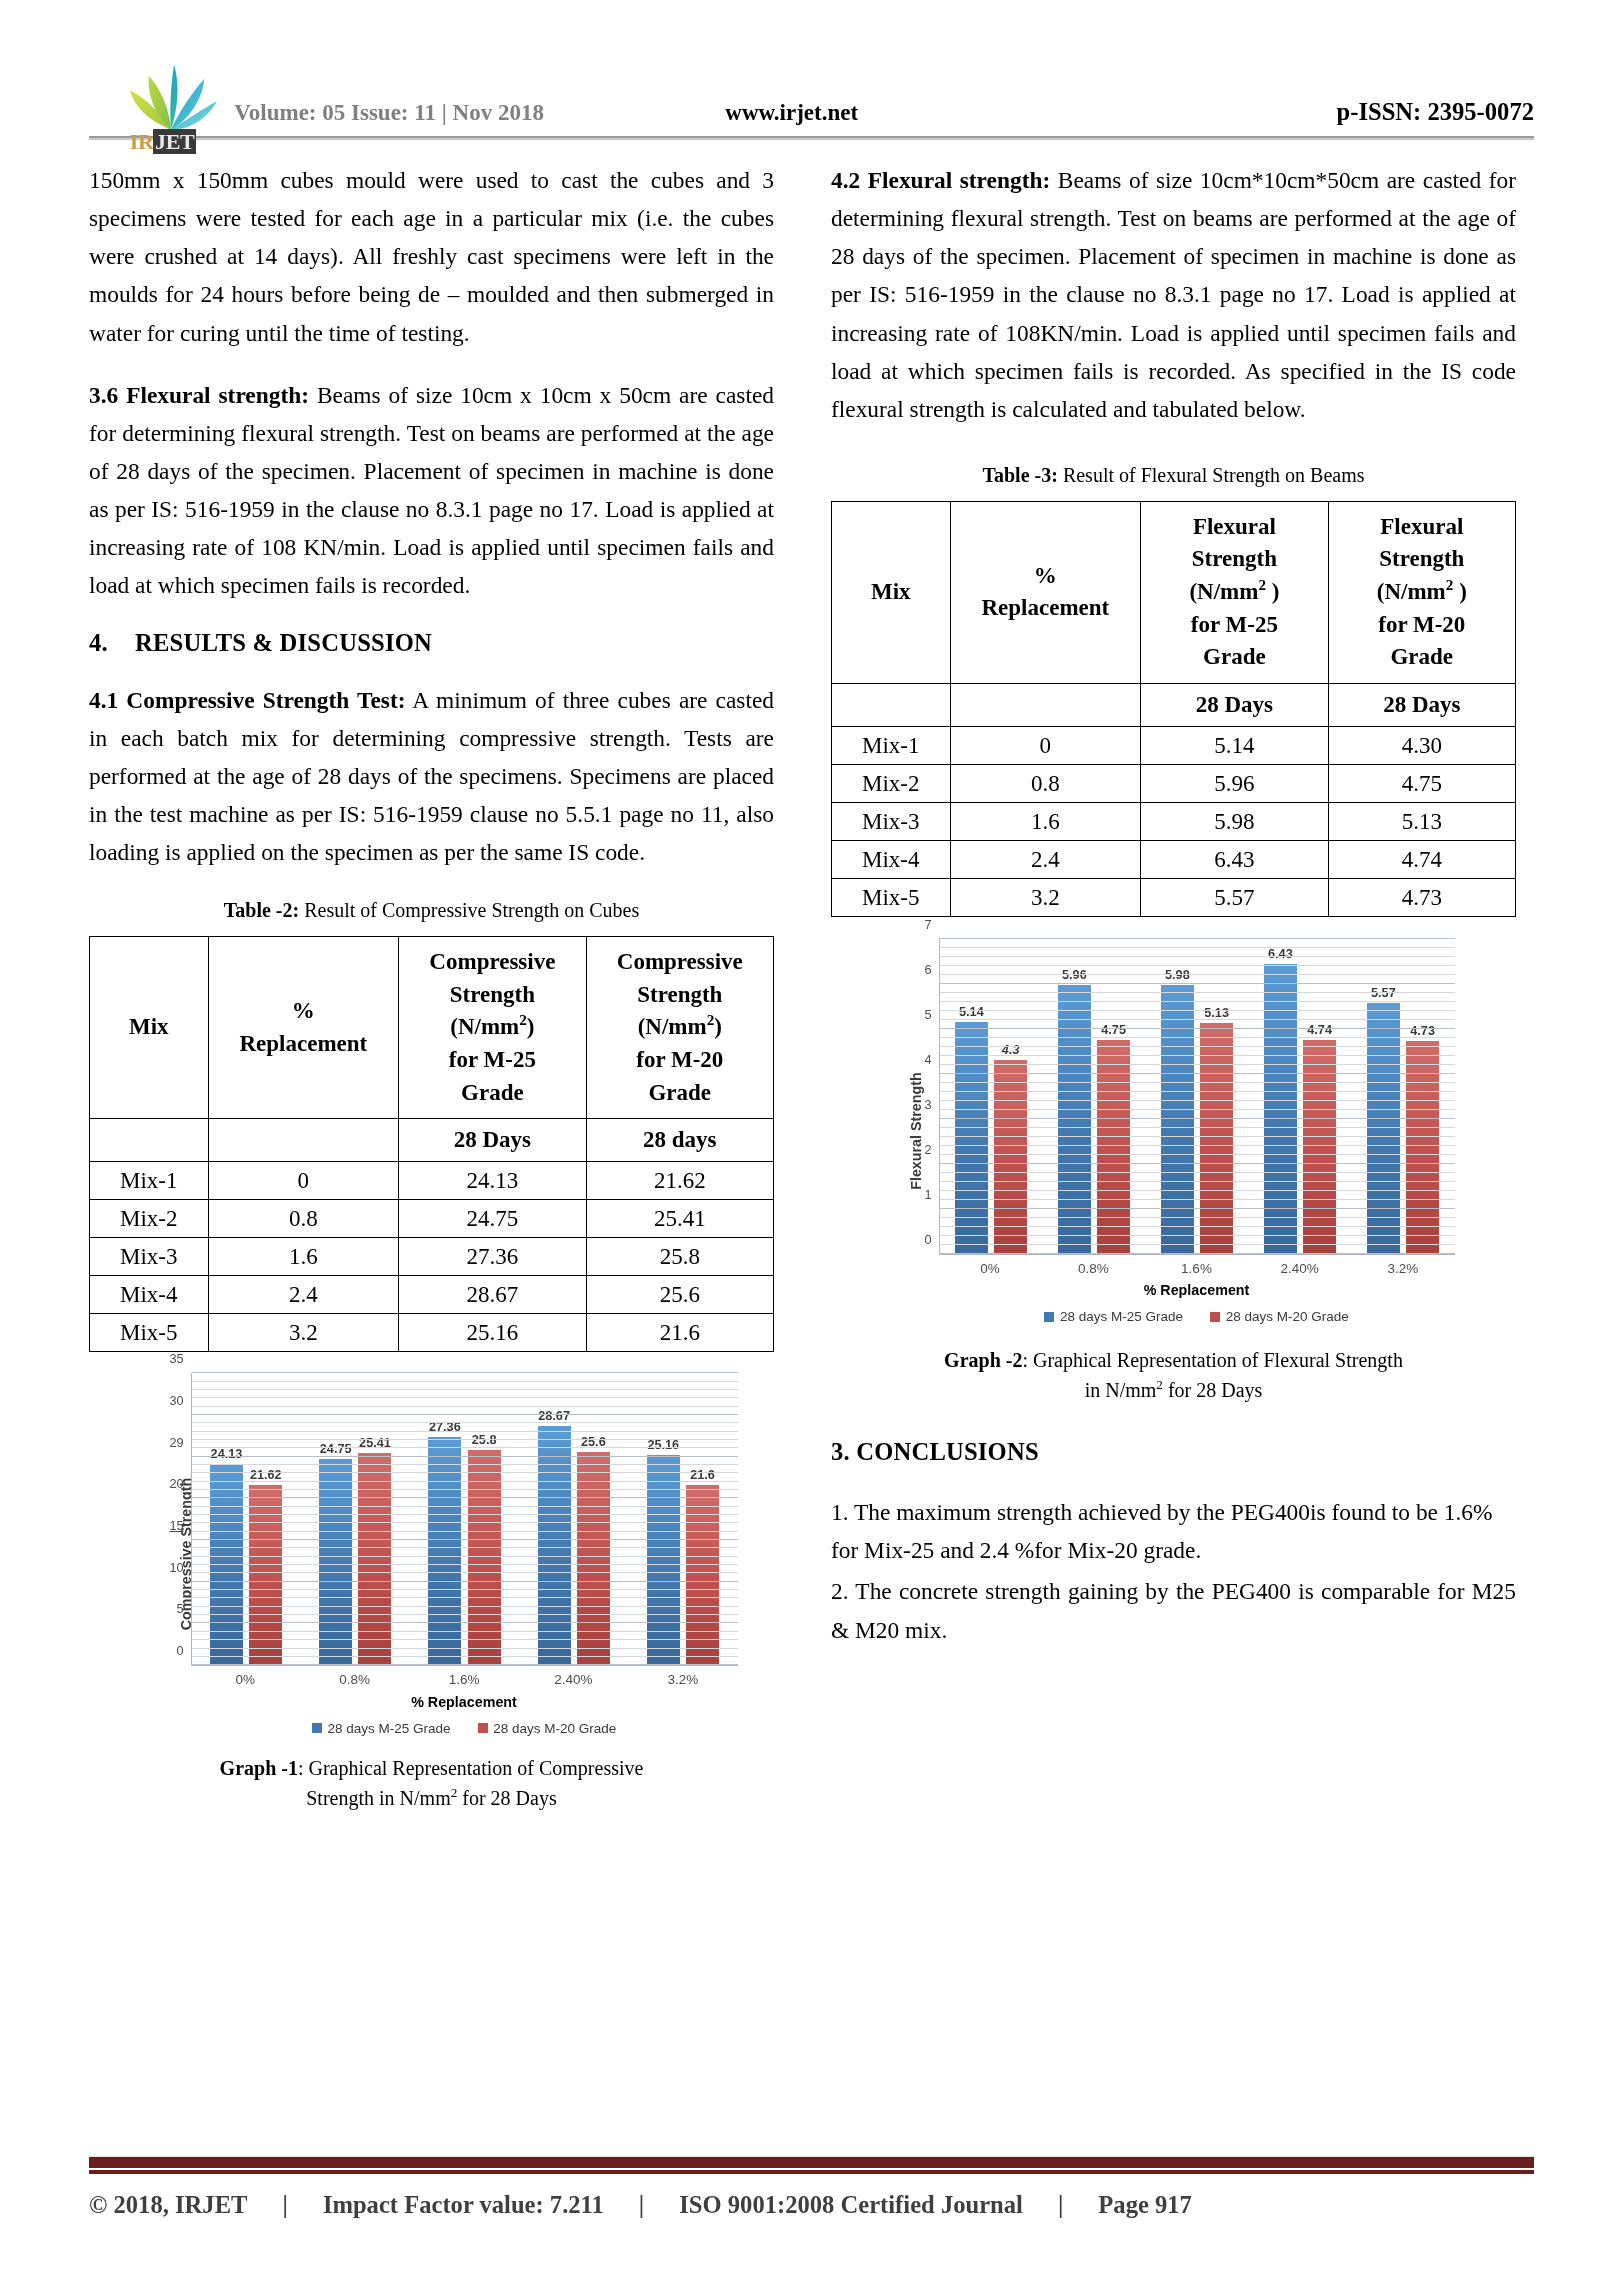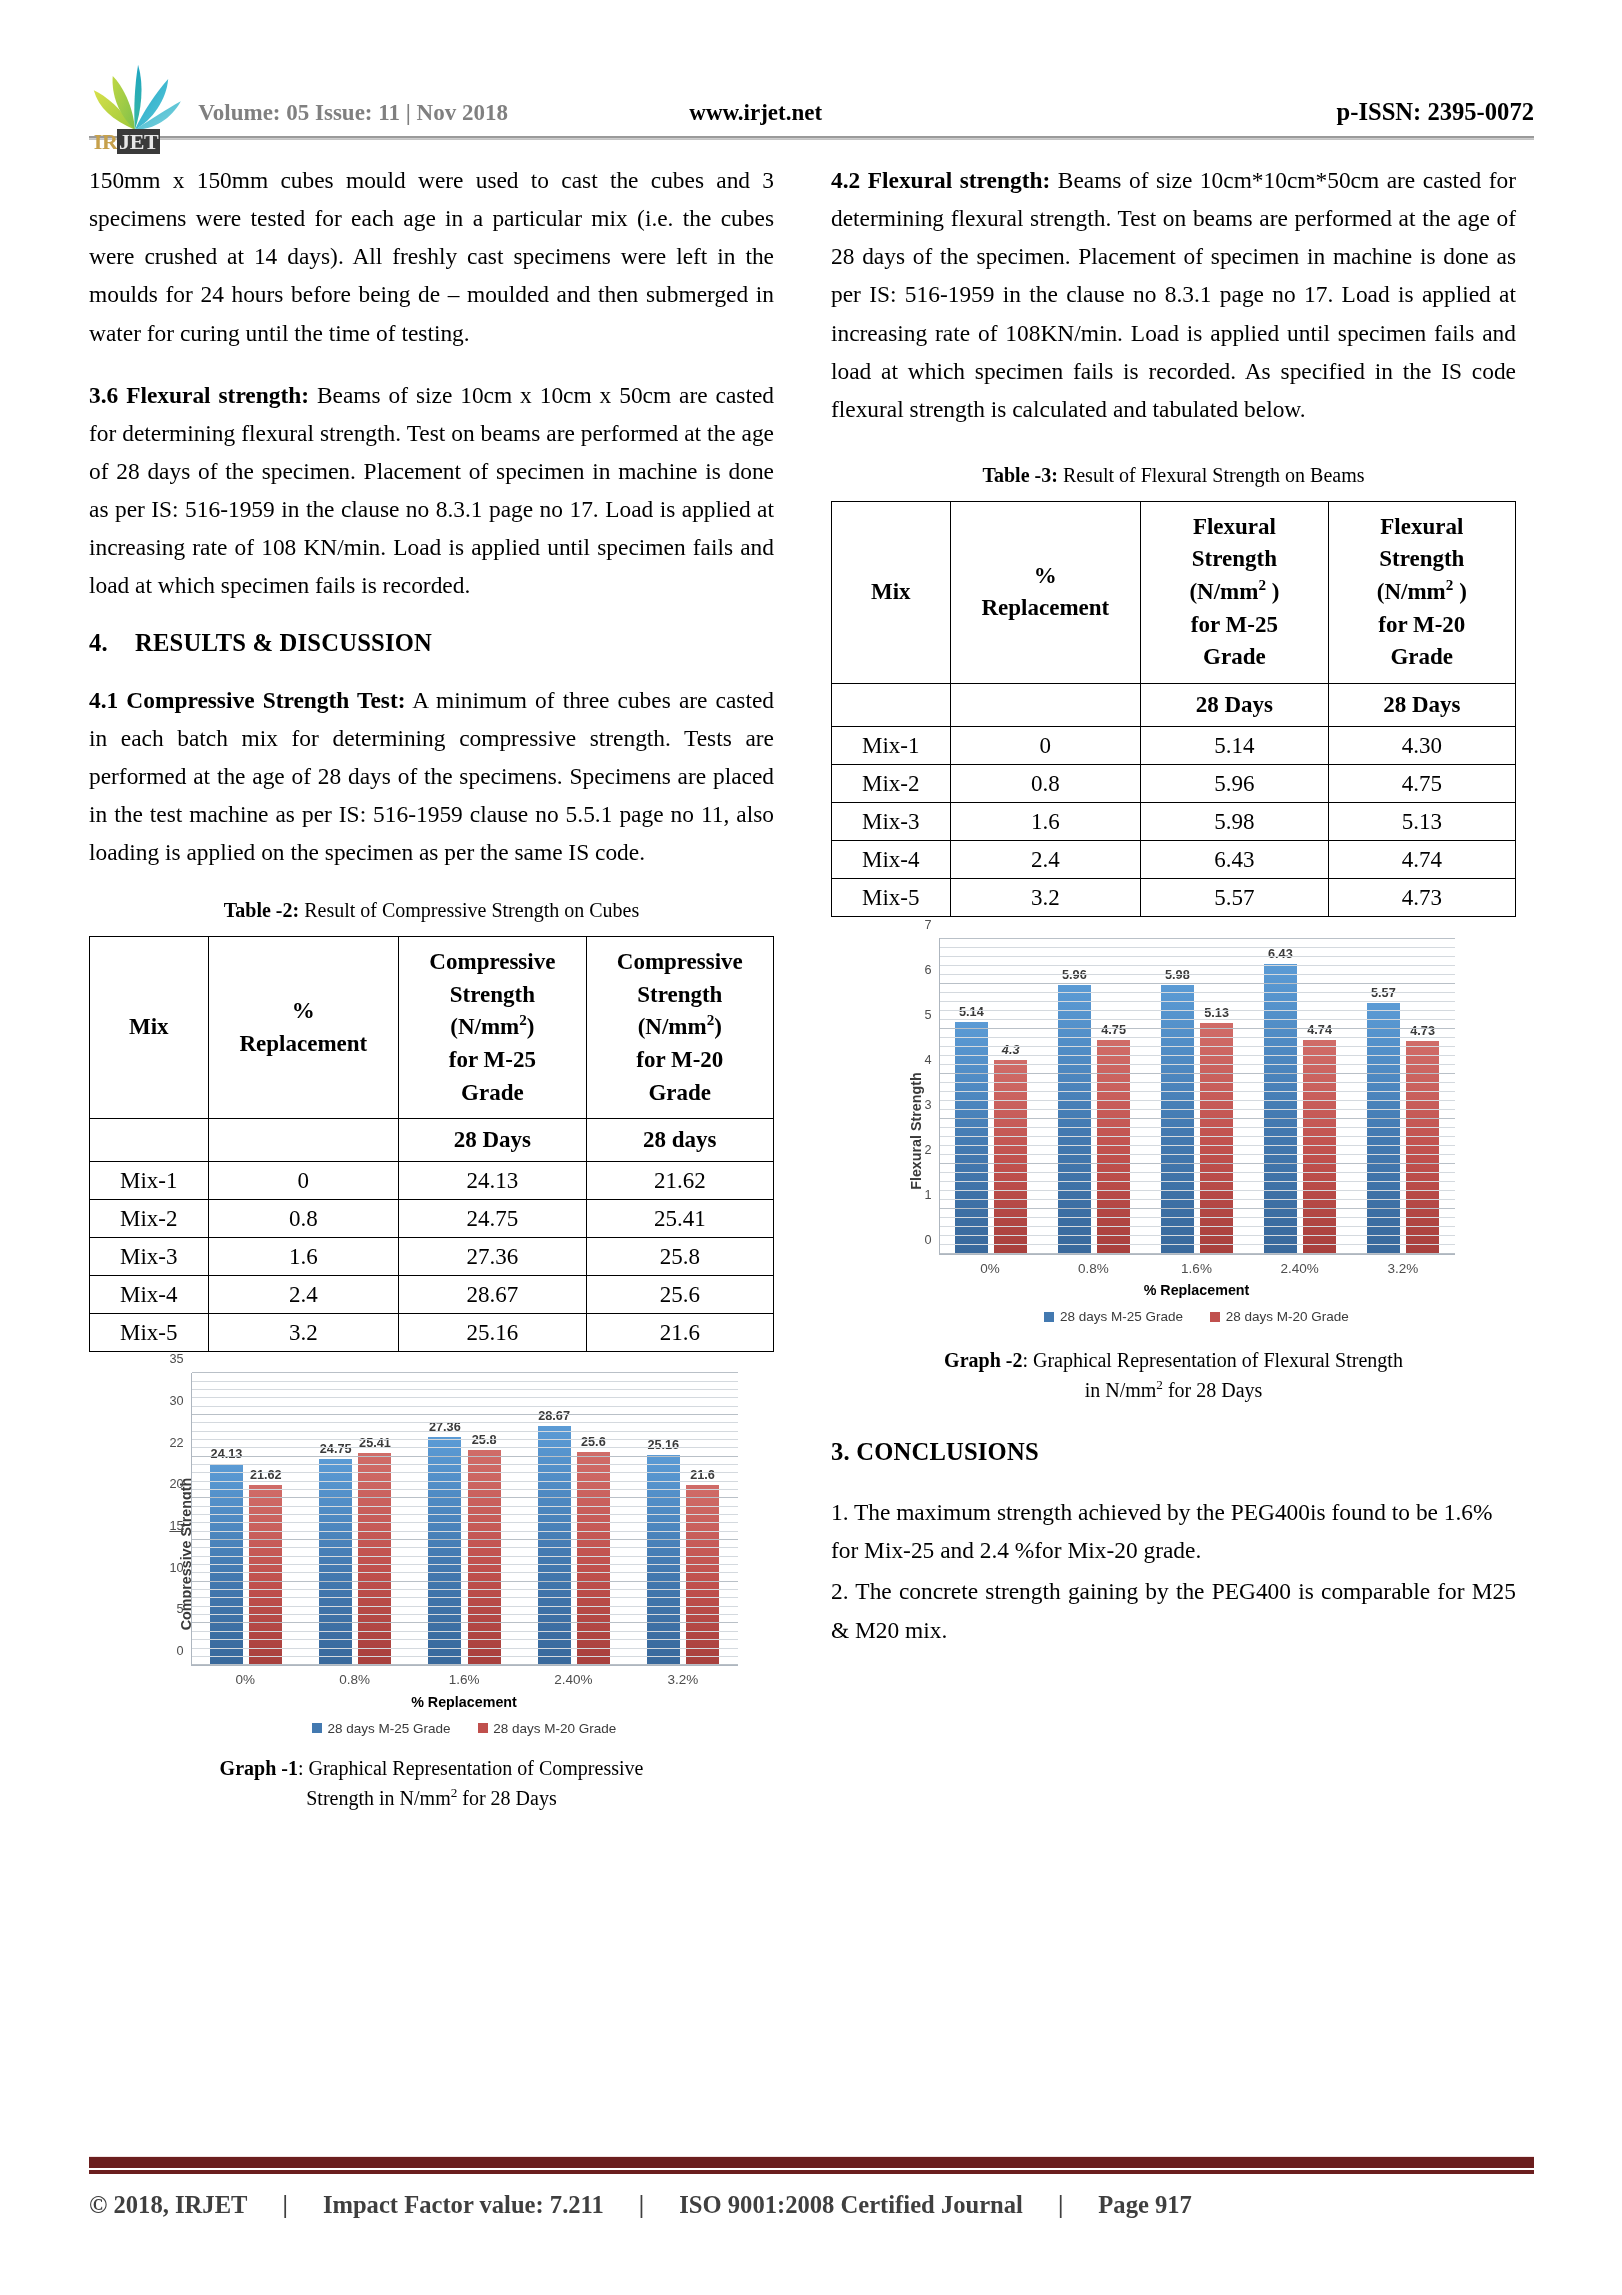--- a/index.html
+++ b/index.html
@@ -31,20 +31,21 @@
     padding-top: 93px;
     height: 119px;
     box-sizing: border-box;
   }
   .logo-wrap {
     width: 95px;
     height: 93px;
     flex: 0 0 95px;
     position: relative;
     margin-right: 14.3px;
+    margin-left: 36px;
   }
   .logo-svg { display: block; width: 95px; height: 73px; }
   .logo-text {
     position: absolute;
     left: 4.8px;
     bottom: 0px;
     font-family: "Liberation Serif", serif;
     font-weight: bold;
     font-size: 22px;
     letter-spacing: -0.4px;
@@ -496,21 +497,21 @@
               <div class="gridline" style="bottom: 258px;"></div>
               <div class="gridline" style="bottom: 267px;"></div>
               <div class="gridline" style="bottom: 275px;"></div>
               <div class="gridline" style="bottom: 283px;"></div>
               <div class="gridline major" style="bottom: 292px;"></div>
               <div class="ytick" style="bottom: 0px; top: auto;">0</div>
               <div class="ytick" style="bottom: 42px; top: auto;">5</div>
               <div class="ytick" style="bottom: 83px; top: auto;">10</div>
               <div class="ytick" style="bottom: 125px; top: auto; text-decoration: underline;">15</div>
               <div class="ytick" style="bottom: 167px; top: auto;">20</div>
-              <div class="ytick" style="bottom: 208px; top: auto;">22</div>
+              <div class="ytick" style="bottom: 208px; top: auto;">29</div>
               <div class="ytick" style="bottom: 250px; top: auto;">30</div>
               <div class="ytick" style="bottom: 292px; top: auto;">35</div>
             </div>
           <div class="xticks" id="xticks1">
               <div class="xtick">0%</div>
               <div class="xtick">0.8%</div>
               <div class="xtick">1.6%</div>
               <div class="xtick">2.40%</div>
               <div class="xtick">3.2%</div>
             </div>

